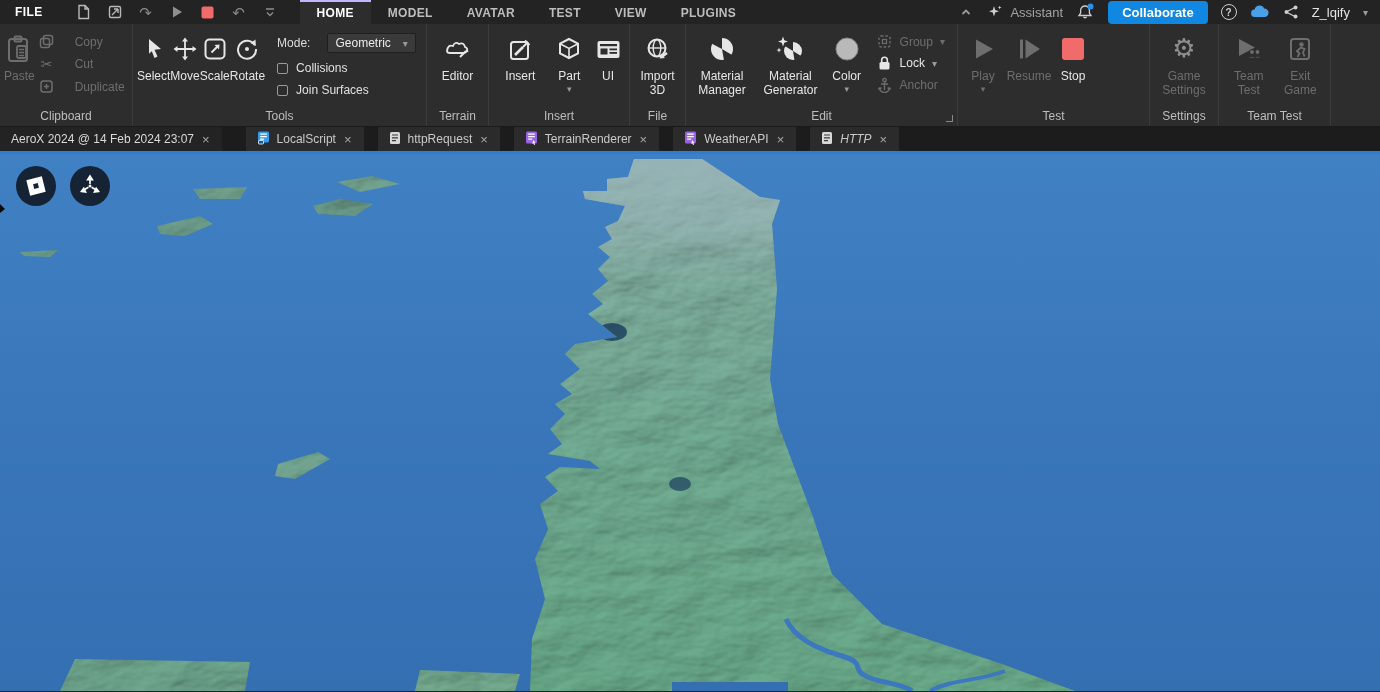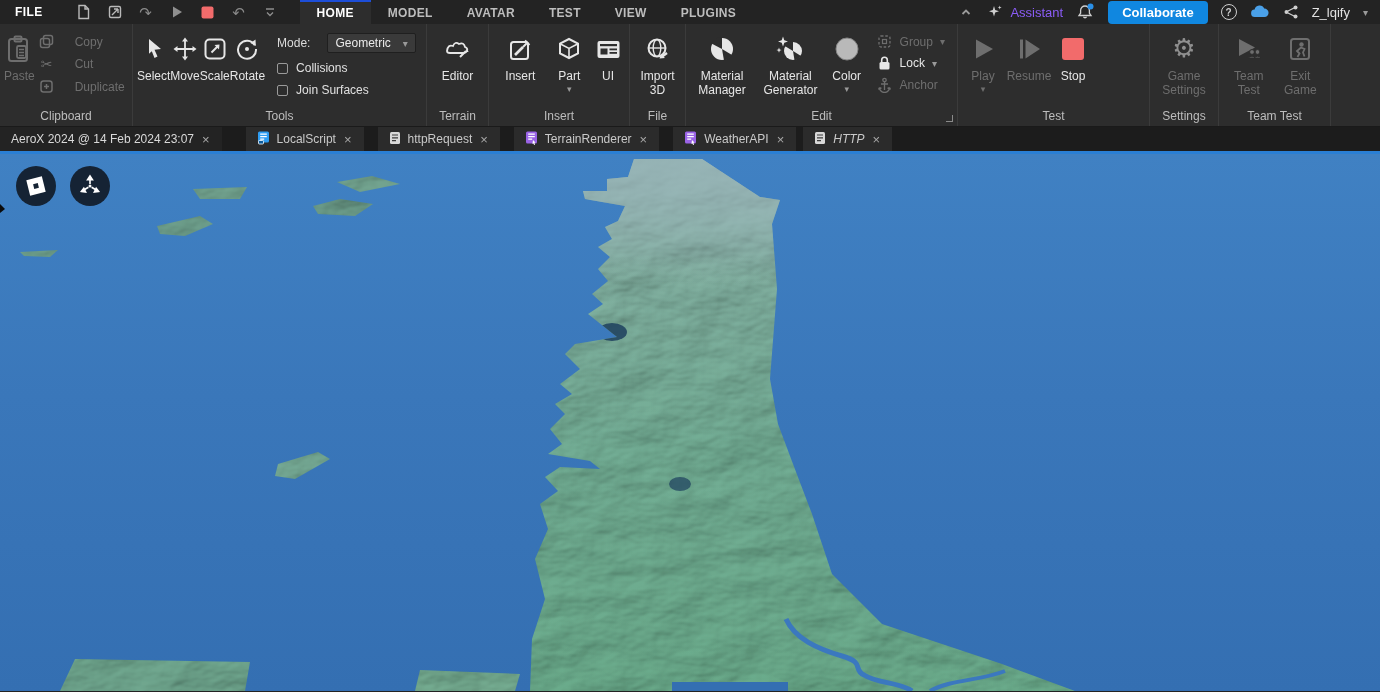--- a/index.html
+++ b/index.html
@@ -9,24 +9,24 @@
   
   .menubar { height:24px; display:flex; align-items:stretch; background:#232323; }
   .file-btn { padding:0 15px; display:flex; align-items:center; color:#ffffff;
     font-size:12px; font-weight:700; letter-spacing:.4px; }
   .qa-icons { display:flex; align-items:center; gap:15px; padding:0 12px 0 18px; }
   .qa-icon { display:flex; align-items:center; justify-content:center; width:16px; height:16px; color:#9a9a9a; }
   .qa-glyph { font-size:15px; line-height:1; color:#8a8a8a; }
   .menu-tabs { display:flex; margin-left:10px; }
   .menu-tab { padding:0 17px; display:flex; align-items:center; color:#bdbdbd;
     font-size:12px; font-weight:700; letter-spacing:.3px; border-top:2px solid transparent; }
-  .menu-tab.active { background:#2d2d2d; color:#ffffff; border-top:2px solid #1d4ed8; }
+  .menu-tab.active { background:#2d2d2d; color:#ffffff; border-top:2px solid #c4b5fd; }
   .menubar-right { margin-left:auto; display:flex; align-items:center; gap:13px; padding-right:12px; }
   .mb-icon { display:flex; align-items:center; justify-content:center; color:#cfcfcf; }
-  .assistant { display:flex; align-items:center; gap:6px; color:#8b5cf6; font-size:13px; }
+  .assistant { display:flex; align-items:center; gap:6px; color:#a3a3a3; font-size:13px; }
   .collaborate-btn { background:#1087e0; color:#fff; font-size:13px; font-weight:700;
     padding:4px 14px; border-radius:4px; border:none; }
   .help-circle { width:16px; height:16px; border:1.5px solid #cfcfcf; border-radius:50%;
     display:flex; align-items:center; justify-content:center; font-size:10px; font-weight:700; color:#cfcfcf; }
   .username { color:#e2e2e2; font-size:13px; }
   .caret { color:#9a9a9a; font-size:10px; }
 
   
   .ribbon { height:103px; background:#2d2d2d; display:flex; border-bottom:1px solid #1a1a1a; }
   .rsection { display:flex; flex-direction:column; border-right:1px solid #3b3b3b; position:relative; }
@@ -524,21 +524,21 @@
     <span>
       <svg width="13" height="14" viewBox="0 0 13 14">
           <rect x="1" y="0.5" width="11" height="12" rx="1.5" fill="#9a63e6"></rect>
           <path d="M3.2 3.2 h6.6 M3.2 5.7 h6.6 M3.2 8.2 h4" stroke="#fff" stroke-width="1.2"></path>
           <path d="M8 9 l2.5 2.5 l-1.2 .3 l.8 1.7 l-1 .4 l-.8 -1.7 l-.9 .9 Z" fill="#fff"></path>
         </svg>
     </span>
     <span>WeatherAPI</span>
     <span class="tab-close">×</span>
   </div>
-  <div class="doc-tab" style="margin-left:4px">
+  <div class="doc-tab" style="margin-left:11px">
     <span>
       <svg width="12" height="14" viewBox="0 0 12 14">
           <rect x="1" y="1" width="10" height="12" rx="1.5" fill="#d8d8d8"></rect>
           <path d="M3 4 h6 M3 6.8 h6 M3 9.6 h4" stroke="#3a3a3a" stroke-width="1.2"></path>
         </svg>
     </span>
     <span class="italic">HTTP</span>
     <span class="tab-close">×</span>
   </div>
 </div>

